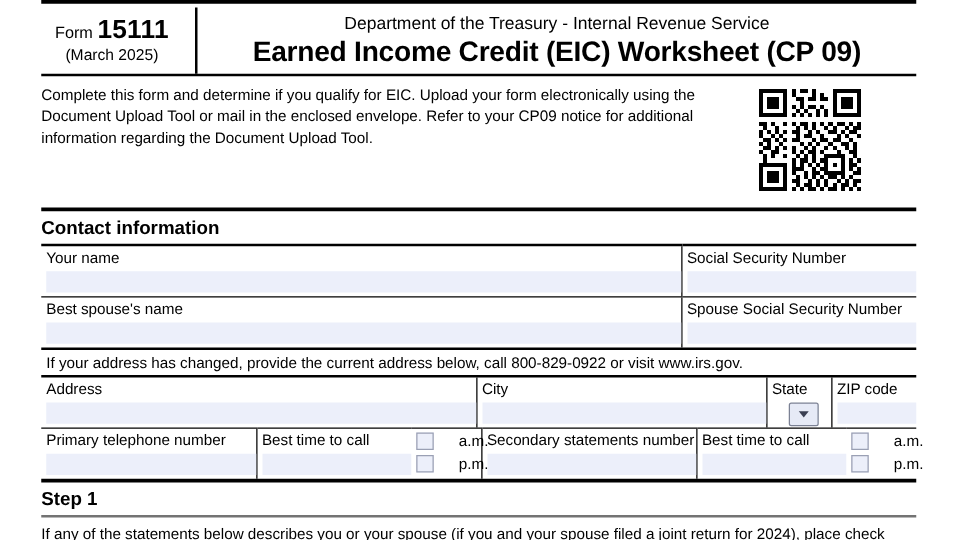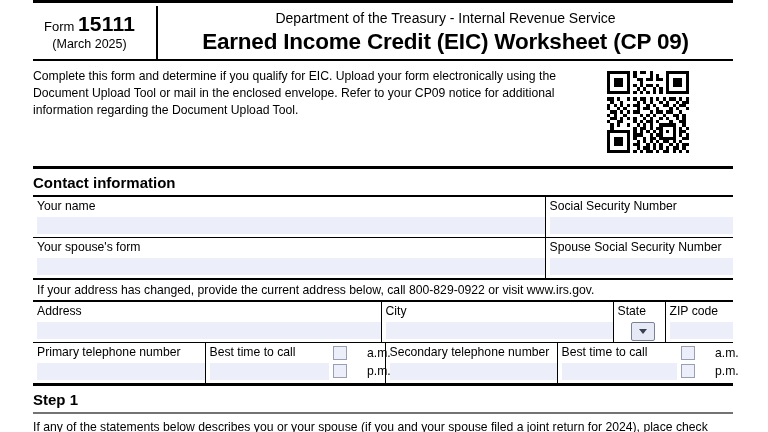--- a/index.html
+++ b/index.html
@@ -407,21 +407,21 @@
           <div class="cell">
             <span class="lbl">Social Security Number</span>
             <span class="input"></span>
           </div>
         </td>
       </tr>
 
       <tr>
         <td class="bt1">
           <div class="cell">
-            <span class="lbl">Your spouse's form</span>
+            <span class="lbl">Best spouse's name</span>
             <span class="input"></span>
           </div>
         </td>
         <td class="bt1 bl">
           <div class="cell">
             <span class="lbl">Spouse Social Security Number</span>
             <span class="input"></span>
           </div>
         </td>
       </tr>
@@ -499,21 +499,21 @@
               <span class="ampm-lbl">a.m.</span>
             </span>
             <span class="ampm-row">
               <span class="chk"></span>
               <span class="ampm-lbl">p.m.</span>
             </span>
           </div>
         </td>
         <td class="bt1 bl">
           <div class="cell">
-            <span class="lbl">Secondary telephone number</span>
+            <span class="lbl">Secondary statements number</span>
             <span class="input"></span>
           </div>
         </td>
         <td class="bt1 bl">
           <div class="cell">
             <span class="lbl">Best time to call</span>
             <span class="input"></span>
           </div>
         </td>
         <td class="bt1">

